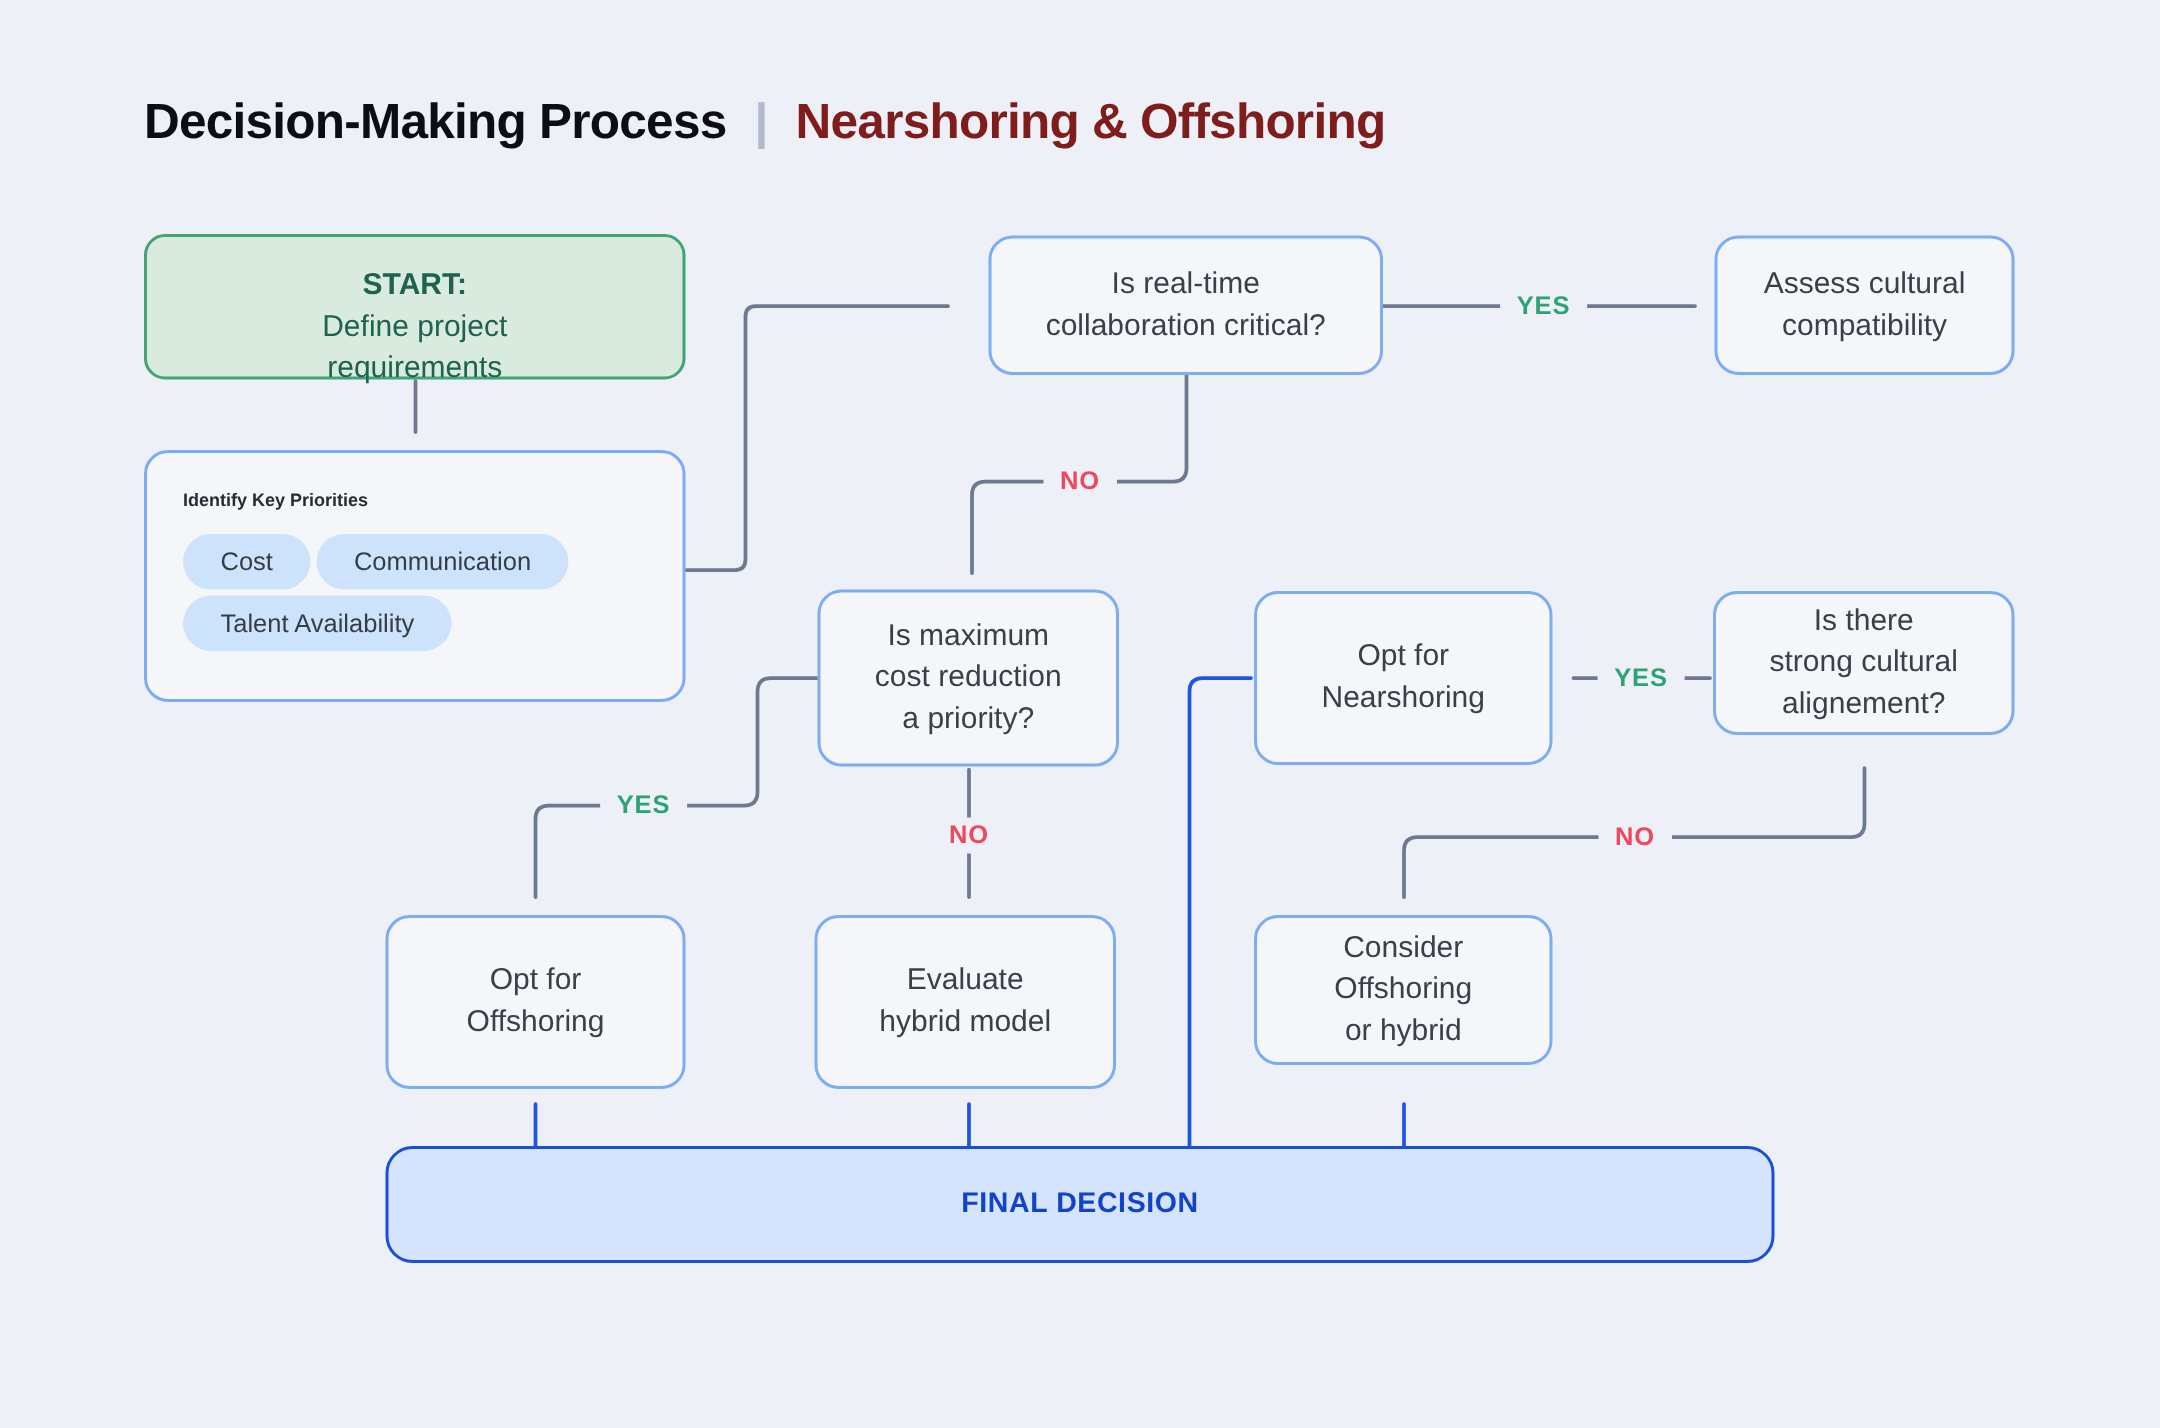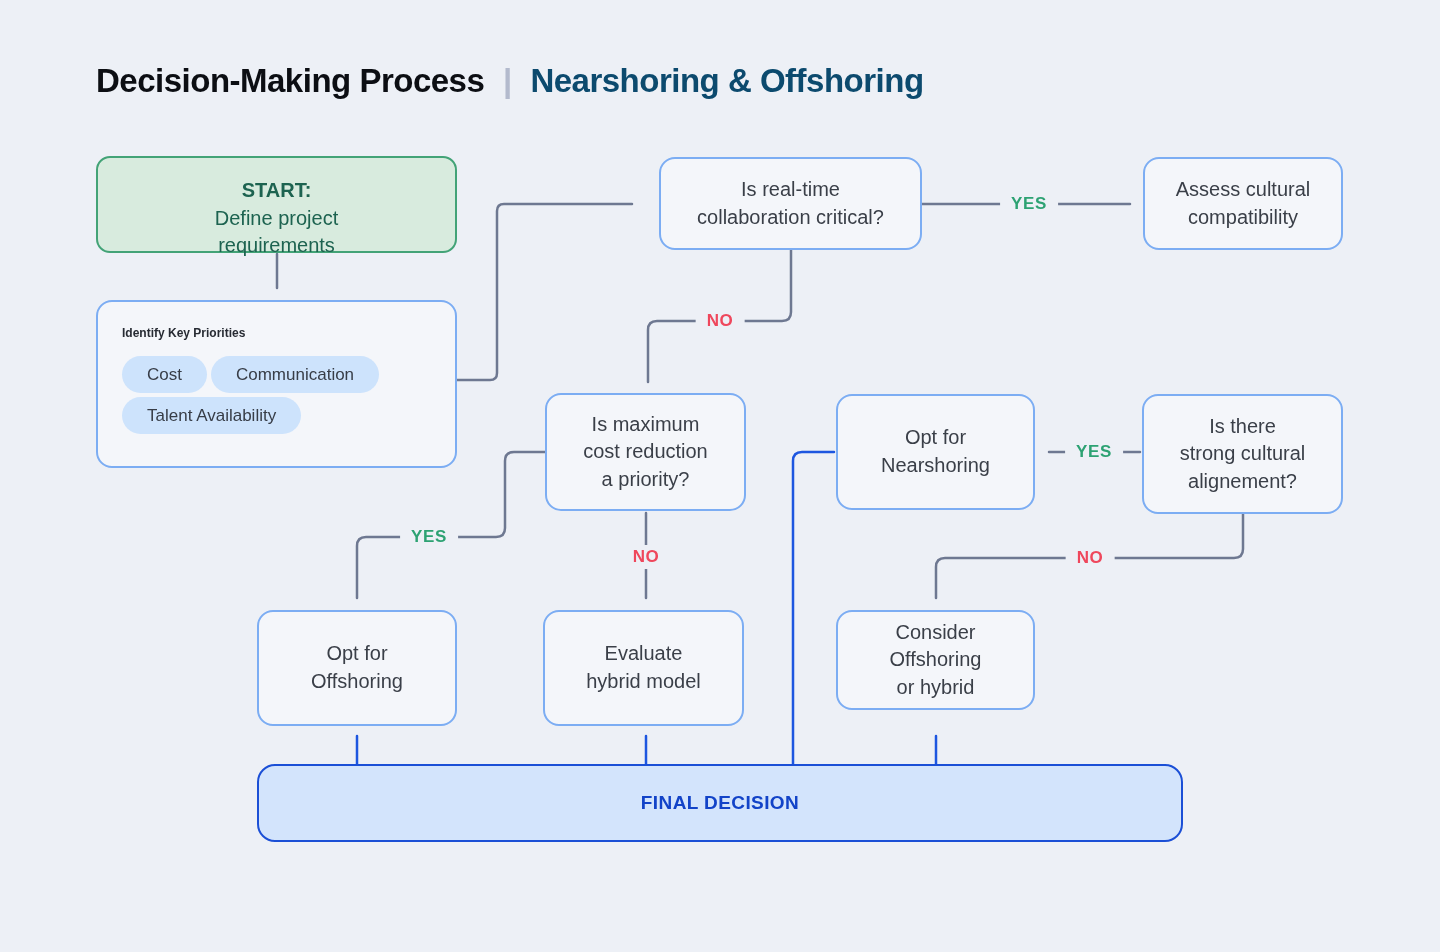--- a/index.html
+++ b/index.html
@@ -25,21 +25,21 @@
     overflow:hidden;
   }
   
   .title{
     position:absolute;left:96px;top:62px;
     font-size:33px;font-weight:bold;letter-spacing:-0.5px;
     white-space:nowrap;
   }
   .title .main{color:#0c0e13;text-align:right;}
   .title .sep{color:#b3bacd;font-weight:bold;margin:0 10px;}
-  .title .sub{color:#0c4a6e;font-weight:bold;}
+  .title .sub{color:#7f1d1d;font-weight:bold;}
 
   
   svg.flow{position:absolute;left:0;top:0;z-index:1;pointer-events:none;}
   svg.flow path, svg.flow line{fill:none;stroke-linecap:round;}
 
   
   .node{
     position:absolute;z-index:2;
     box-sizing:border-box;
     background:var(--node-fill);
@@ -177,21 +177,21 @@
     <div class="node-label">Is maximum
 cost reduction
 a priority?</div>
   </div>
 
   <div class="node" style="left:836px;top:394px;width:199px;height:116px">
     <div class="node-label">Opt for
 Nearshoring</div>
   </div>
 
-  <div class="node" style="left:1142px;top:394px;width:201px;height:120px">
+  <div class="node" style="left:1142px;top:394px;width:201px;height:96px">
     <div class="node-label">Is there
 strong cultural
 alignement?</div>
   </div>
 
   <div class="node" style="left:257px;top:610px;width:200px;height:116px">
     <div class="node-label">Opt for
 Offshoring</div>
   </div>
 

